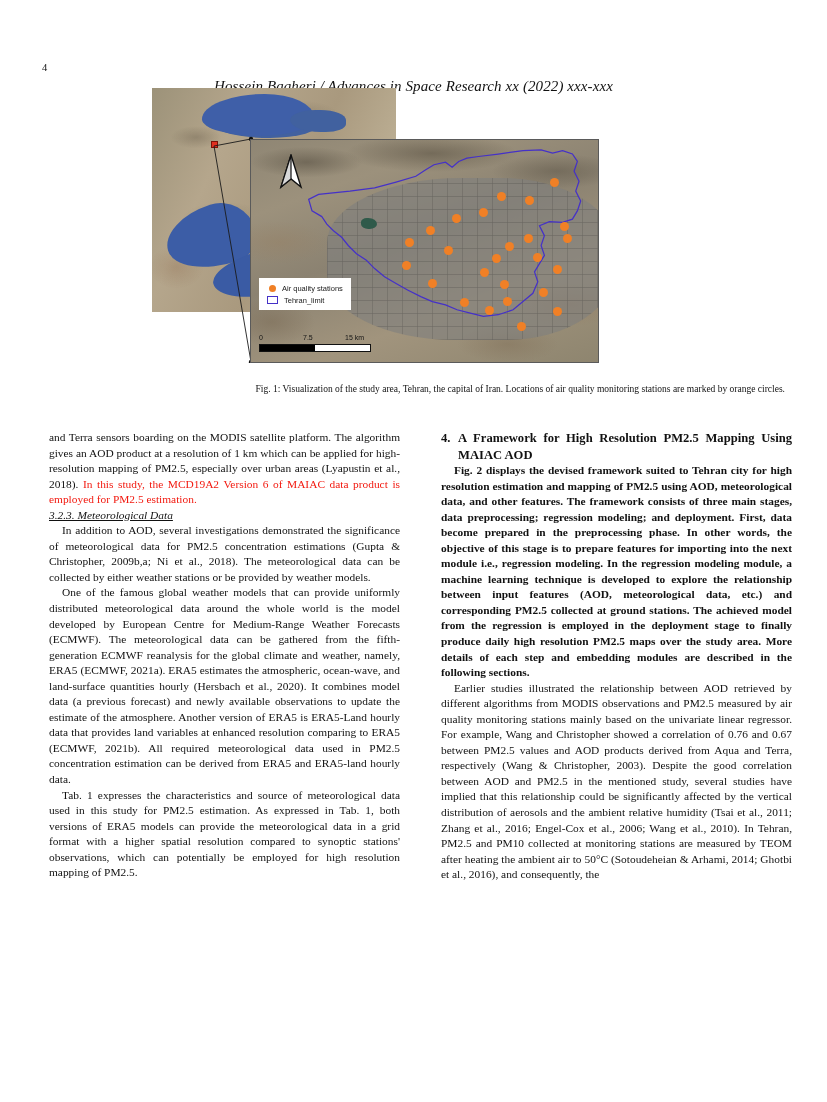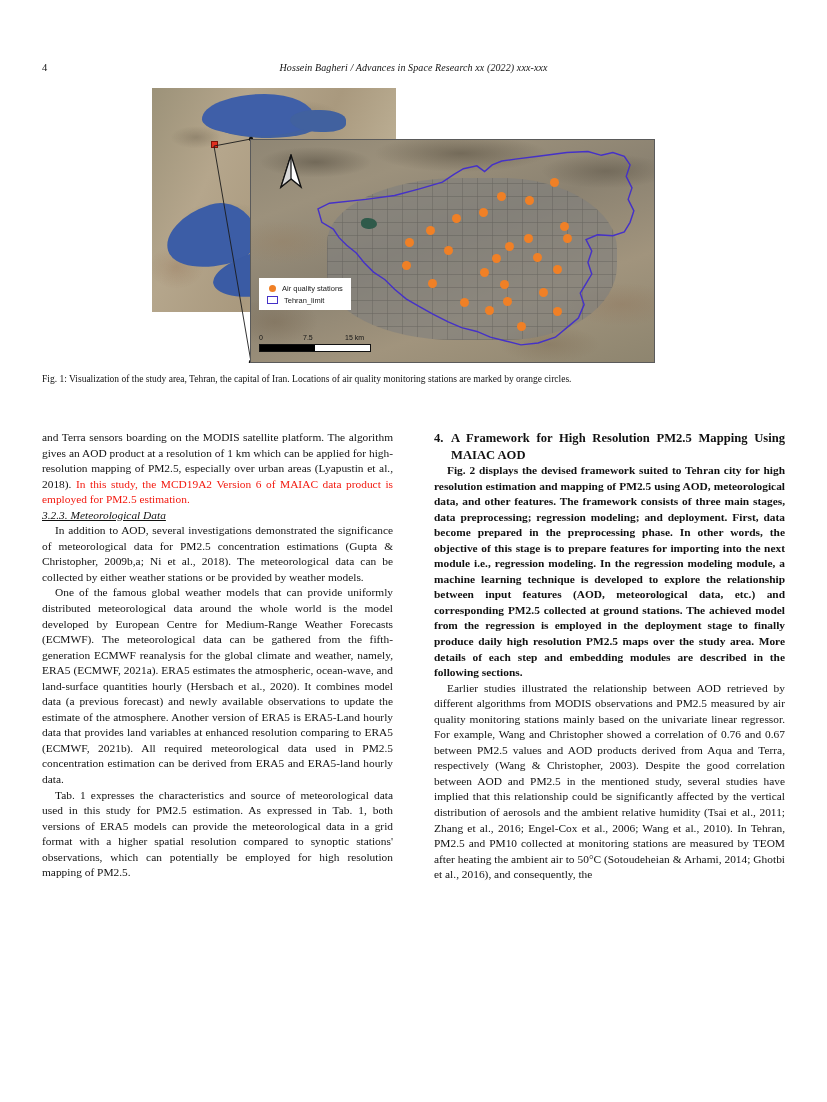--- a/index.html
+++ b/index.html
@@ -30,24 +30,24 @@
     position: absolute;
     left: 0;
     top: 0;
     font-size: 10.5px;
     font-family: "Liberation Serif", serif;
   }
   .runhead .rh-title {
     position: absolute;
     left: 0;
     right: 0;
-    top: 0;
+    top: 16px;
     text-align: center;
     font-style: italic;
-    font-size: 10px;
+    font-size: 15px;
     letter-spacing: 0.1px;
   }
 
   
   .figure-block {
     position: absolute;
     top: 88px;
     left: 42px;
     right: 42px;
   }
@@ -168,21 +168,21 @@
     left: 0; top: 0;
     width: 743px; height: 275px;
     pointer-events: none;
   }
 
   
   .main-map {
     position: absolute;
     left: 208px;
     top: 51px;
-    width: 405px;
+    width: 349px;
     height: 224px;
     overflow: hidden;
     border: 1px solid #5a5a5a;
     box-sizing: border-box;
   }
   .mm-bg {
     position: absolute;
     inset: 0;
     background:
       linear-gradient(160deg, #8f8674 0%, #9c917c 22%, #8b8271 45%, #a1947d 70%, #8e856f 100%);
@@ -313,32 +313,32 @@
     display: flex;
     height: 8px;
     border: 1px solid #111;
     box-sizing: border-box;
   }
   .scale-bars i { display: block; height: 100%; width: 50%; }
   .sb-dark { background: #000; }
   .sb-light { background: #fff; }
 
   .fig-caption {
-    margin-top: 10px;
-    text-align: left;
+    margin-top: 20px;
+    text-align: right;
     font-size: 9.5px;
     line-height: 13px;
     font-family: "Liberation Serif", serif;
   }
 
   
   .columns {
     position: absolute;
     top: 430px;
-    left: 42px;
+    left: 49px;
     width: 743px;
     display: flex;
     gap: 41px;
   }
   .col {
     width: 357px;
     font-size: 11.4px;
     line-height: 15.55px;
     text-align: justify;
     hyphens: none;

